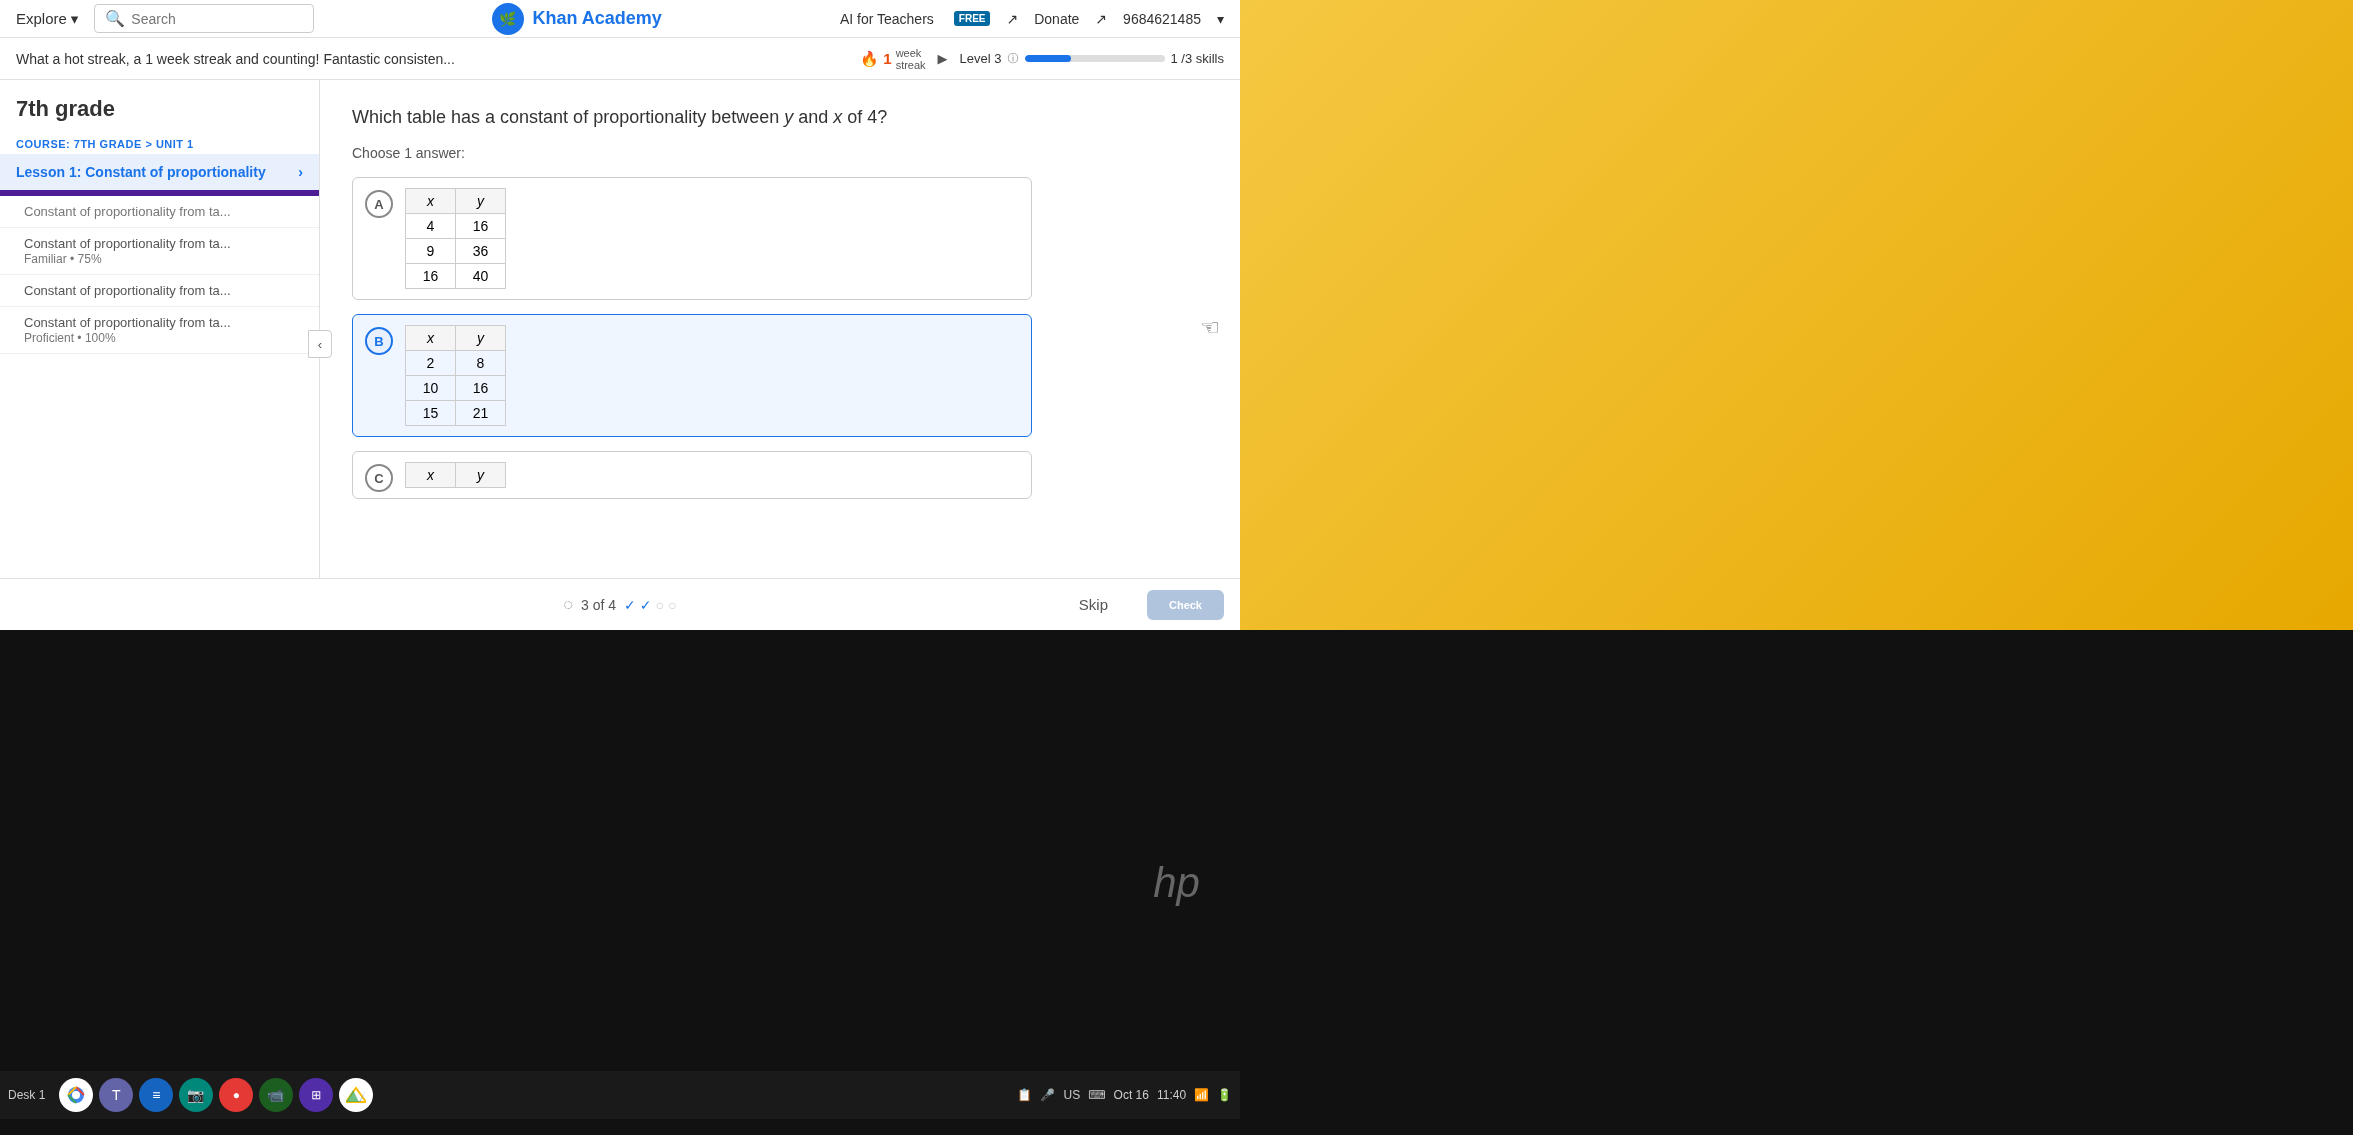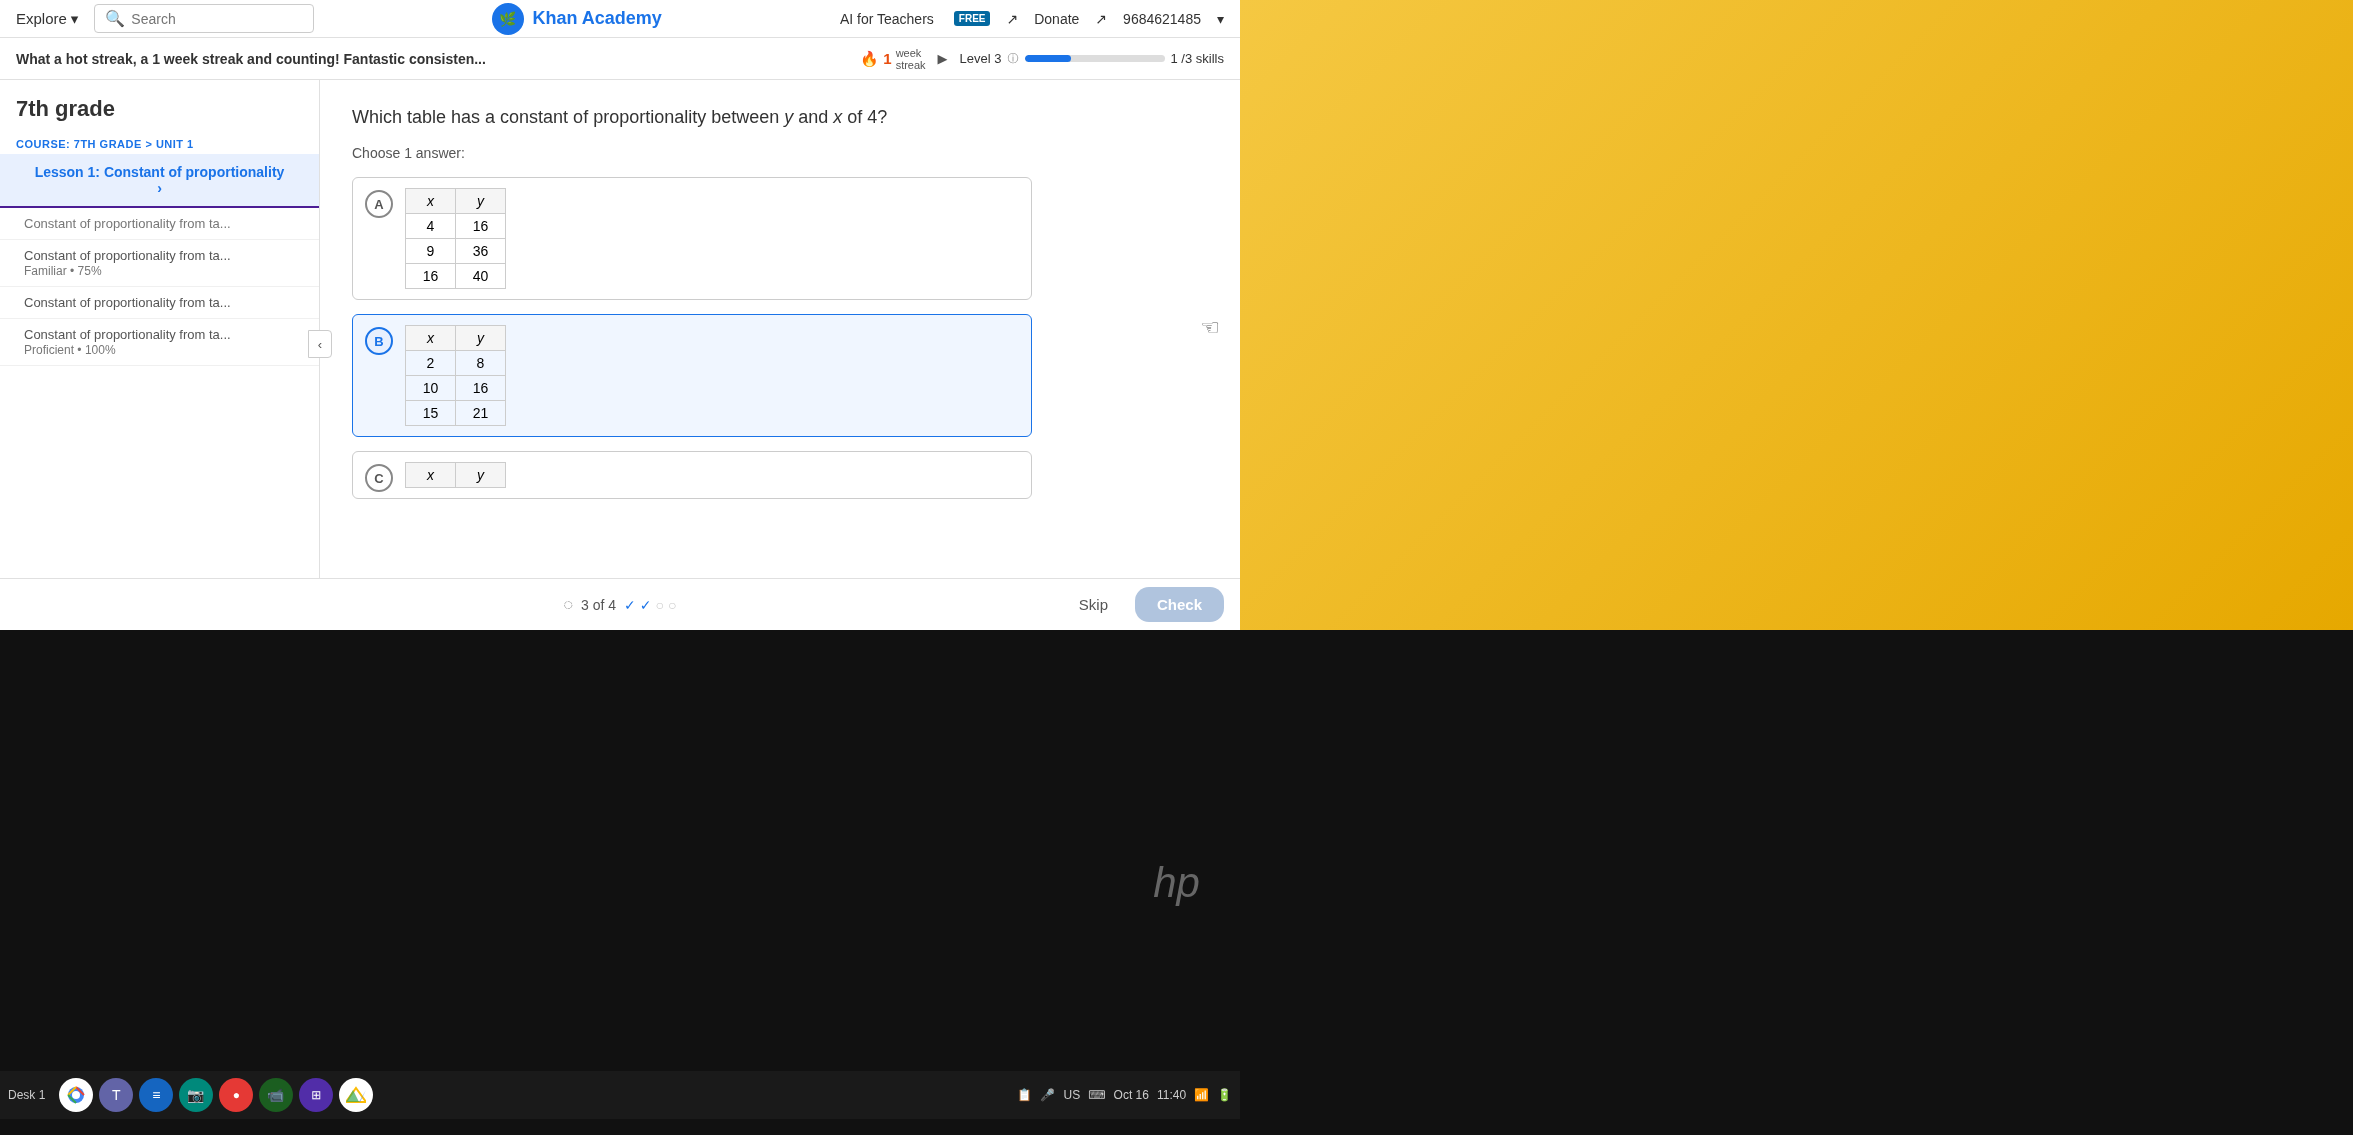--- a/index.html
+++ b/index.html
@@ -110,21 +110,21 @@
       align-items: center;
       height: 42px;
       background: #fff;
       border-bottom: 1px solid #e0e0e0;
       padding: 0 16px;
       gap: 12px;
       flex-shrink: 0;
       font-size: 13px;
     }
 
-    .streak-text { flex: 1; font-size: 14px; color: #333; font-weight: bold; }
+    .streak-text { flex: 1; font-size: 14px; color: #333; }
 
     .streak-fire {
       display: flex;
       align-items: center;
       gap: 4px;
       color: #e84d0e;
       font-weight: bold;
       font-size: 15px;
     }
 
@@ -182,25 +182,24 @@
       padding: 4px 16px;
       text-transform: uppercase;
       letter-spacing: 0.5px;
     }
 
     .sidebar-item {
       padding: 10px 16px;
       font-size: 14px;
       color: #333;
       cursor: pointer;
-      border-bottom: 2px solid #4c1d95;
+      border-bottom: 6px solid #4c1d95;
       display: flex;
       align-items: center;
       justify-content: space-between;
-      flex-direction: column;
     }
 
     .sidebar-item.active {
       background: #e8f0fe;
       color: #1a73e8;
       font-weight: 600;
     }
 
     .sidebar-item-sub {
       padding: 8px 16px 8px 24px;
@@ -361,23 +360,23 @@
       cursor: pointer;
       padding: 8px 12px;
     }
 
     .btn-check {
       position: absolute;
       right: 16px;
       background: #b0c4de;
       color: #fff;
       border: none;
-      border-radius: 14px;
+      border-radius: 6px;
       padding: 9px 22px;
-      font-size: 15px;
+      font-size: 11px;
       font-weight: 600;
       cursor: pointer;
     }
 
     
     .right-area {
       position: absolute;
       top: 0;
       left: 1240px;
       width: 1113px;

